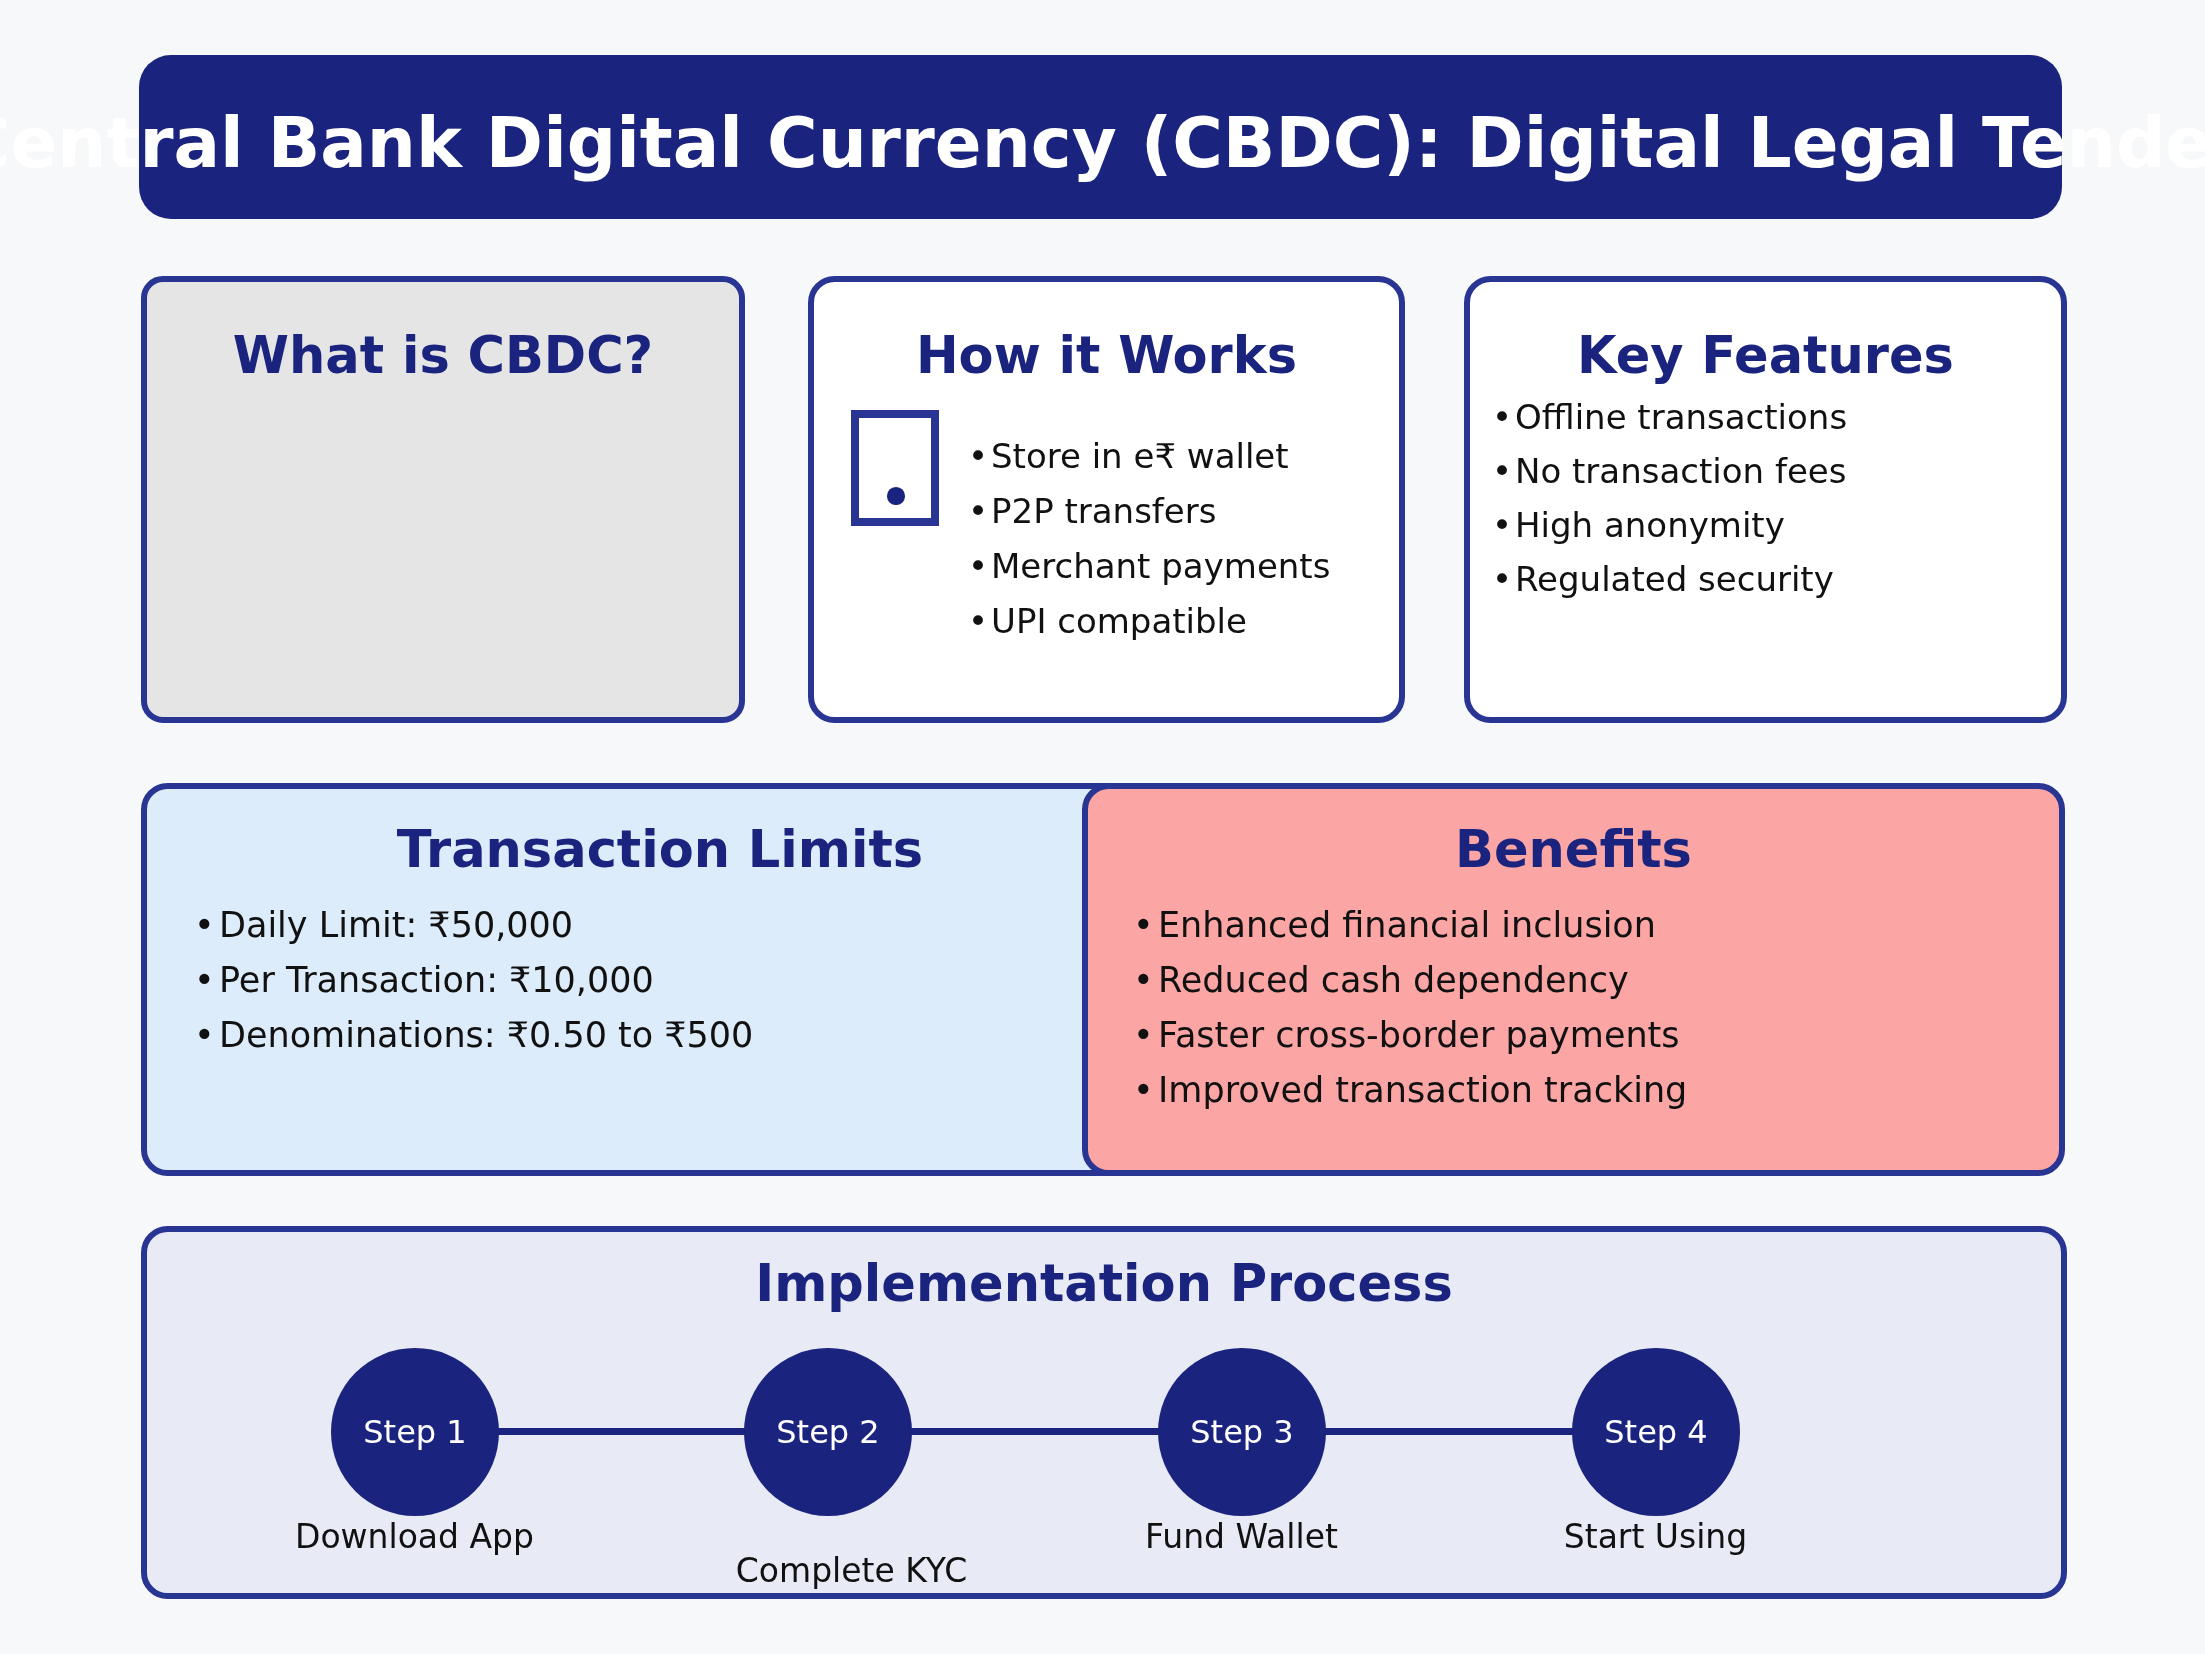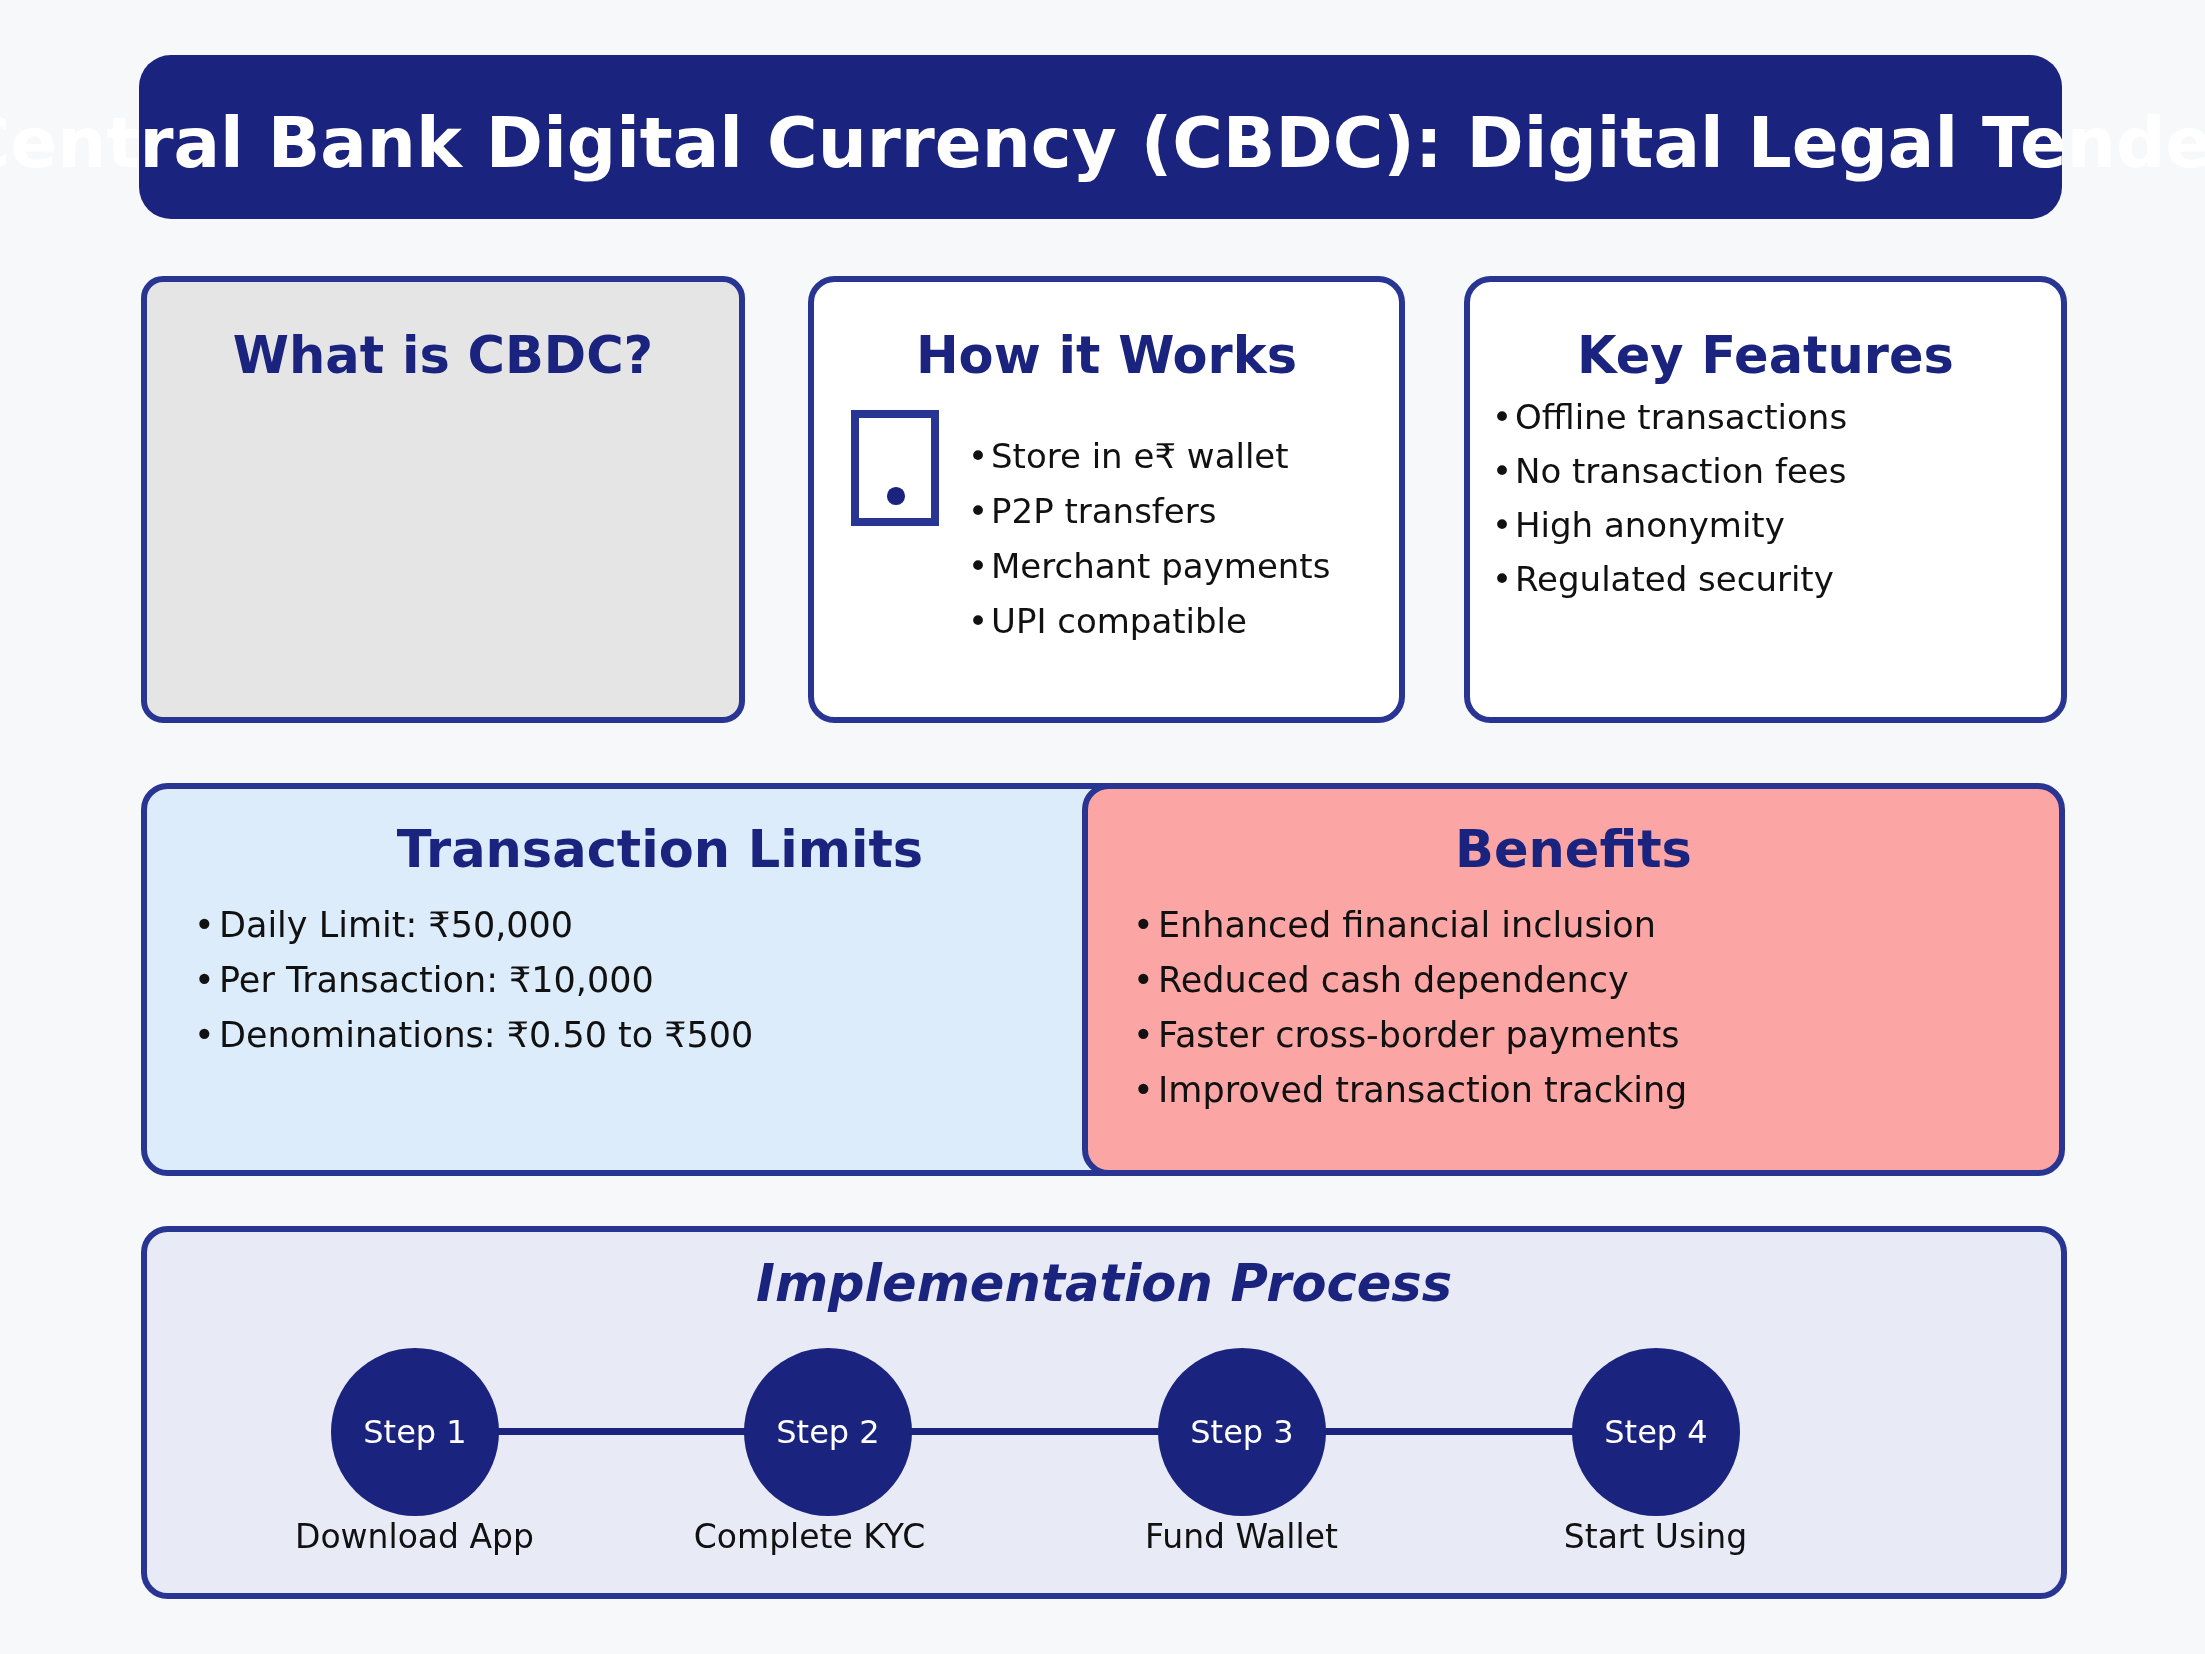--- a/index.html
+++ b/index.html
@@ -53,21 +53,21 @@
   }
   .card-what     { left: 141px;  top: 276px;  width: 604px;  height: 447px; background: #e5e5e5; border-radius: 22px; }
   .card-how      { left: 808px;  top: 276px;  width: 597px;  height: 447px; background: #ffffff; }
   .card-features { left: 1464px; top: 276px;  width: 603px;  height: 447px; background: #ffffff; }
   .card-limits   { left: 141px;  top: 783px;  width: 1038px;  height: 393px; background: #ddecfa; }
   .card-benefits { left: 1082px; top: 783px;  width: 983px; height: 393px; background: #fca5a5; }
   .card-process  { left: 141px;  top: 1226px; width: 1926px; height: 373px; background: #e8eaf6; }
 
   .card-what h2, .card-how h2, .card-features h2 { top: 48px; }
   .card-limits h2, .card-benefits h2 { top: 35px; }
-  .card-process h2 { top: 25.6px; font-style: italic; }
+  .card-process h2 { top: 25.6px; }
 
   
   ul.bullets {
     position: absolute;
     margin: 0; padding: 0;
     list-style: none;
   }
   ul.bullets li {
     position: relative;
     white-space: nowrap;
@@ -130,21 +130,21 @@
   .step-caption {
     position: absolute;
     top: 288px;
     width: 353px;
     text-align: center;
     font-size: 33px;
     line-height: 1;
     color: #111111;
   }
   .step-caption.s0 { left: 91px; }
-  .step-caption.s1 { left: 486px; }
+  .step-caption.s1 { left: 528px; margin-top: 34px; }
   .step-caption.s2 { left: 918px; }
   .step-caption.s3 { left: 1332px; }
 </style>
 </head>
 <body>
 
 <div class="banner"></div>
 <div class="banner-title">Central Bank Digital Currency (CBDC): Digital Legal Tender</div>
 
 <div class="card card-what">

